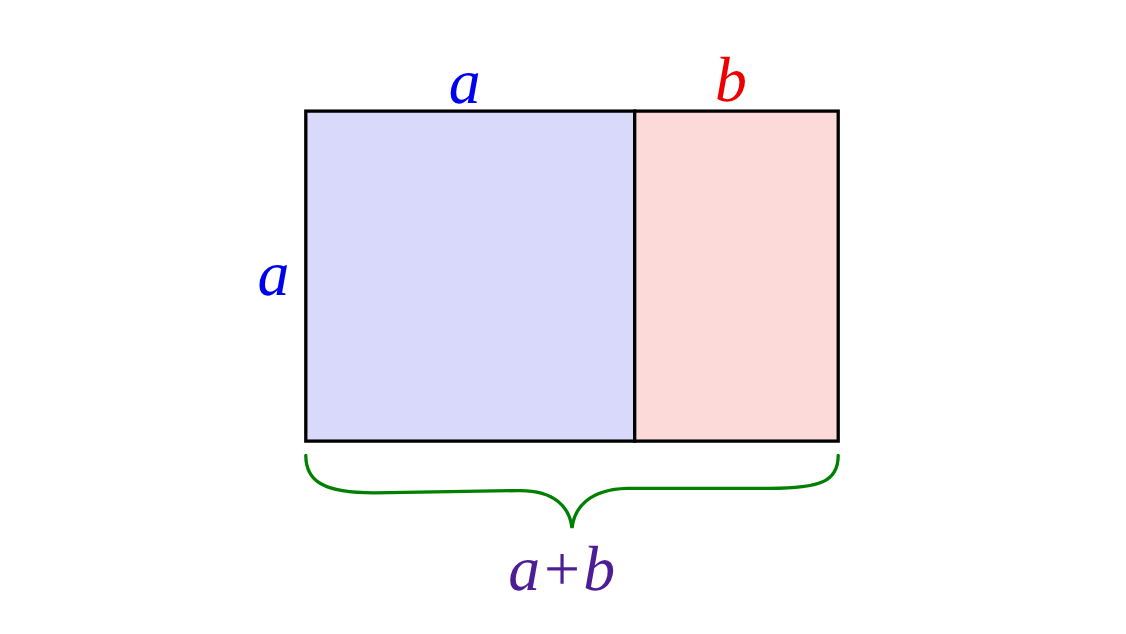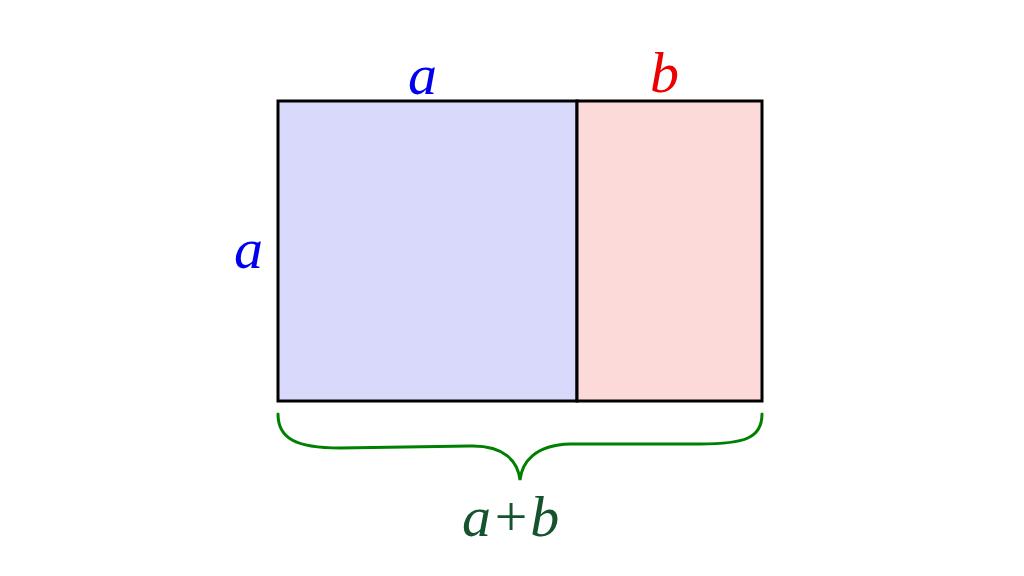--- a/index.html
+++ b/index.html
@@ -8,21 +8,21 @@
     .lbl {
       position: absolute;
       font-family: "Liberation Serif", "DejaVu Serif", serif;
       font-style: italic;
       line-height: 1;
       white-space: nowrap;
     }
     #lbl-a-top { left: 408px; top: 46px; font-size: 58px; color: #0000ee; }
     #lbl-b-top { left: 650px; top: 44px; font-size: 58px; color: #ee0000; }
     #lbl-a-left { left: 234px; top: 220px; font-size: 58px; color: #0000ee; }
-    #lbl-sum { left: 462px; top: 488px; font-size: 58px; color: #14532d; }
+    #lbl-sum { left: 462px; top: 488px; font-size: 58px; color: #4c1d95; }
   </style>
 </head>
 <body>
 
 <div class="canvas">
   <svg width="1024" height="576" viewBox="0 0 1024 576" xmlns="http://www.w3.org/2000/svg">
 
     <rect x="278" y="101" width="299" height="300" fill="#d9d9fb" stroke="#000" stroke-width="3"></rect>
 
     <rect x="577" y="101" width="185" height="300" fill="#fddada" stroke="#000" stroke-width="3"></rect>

